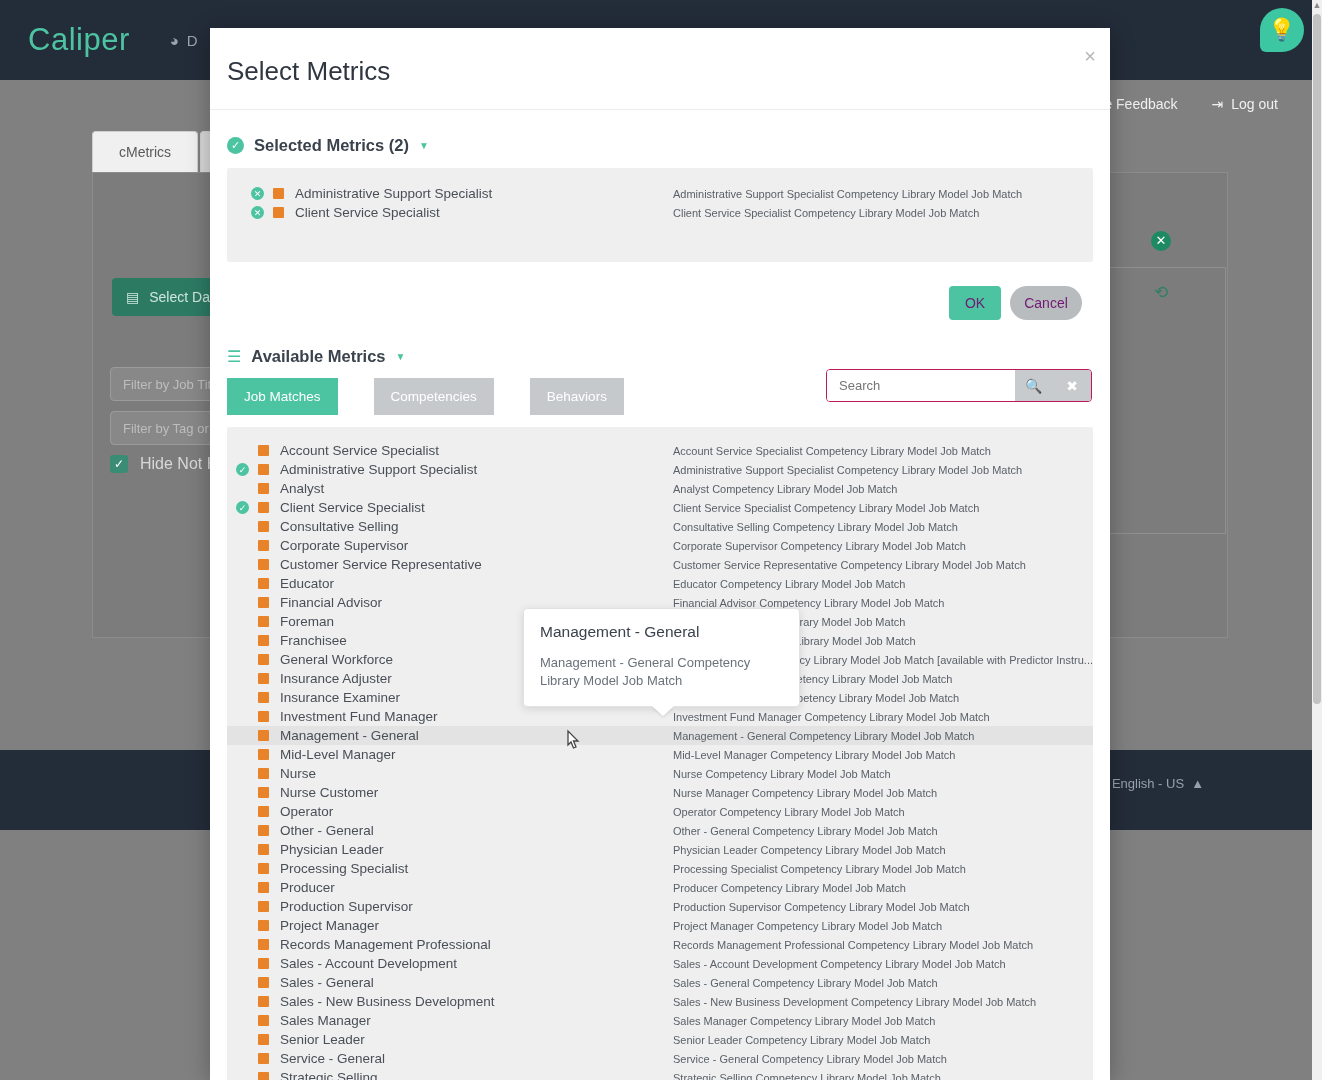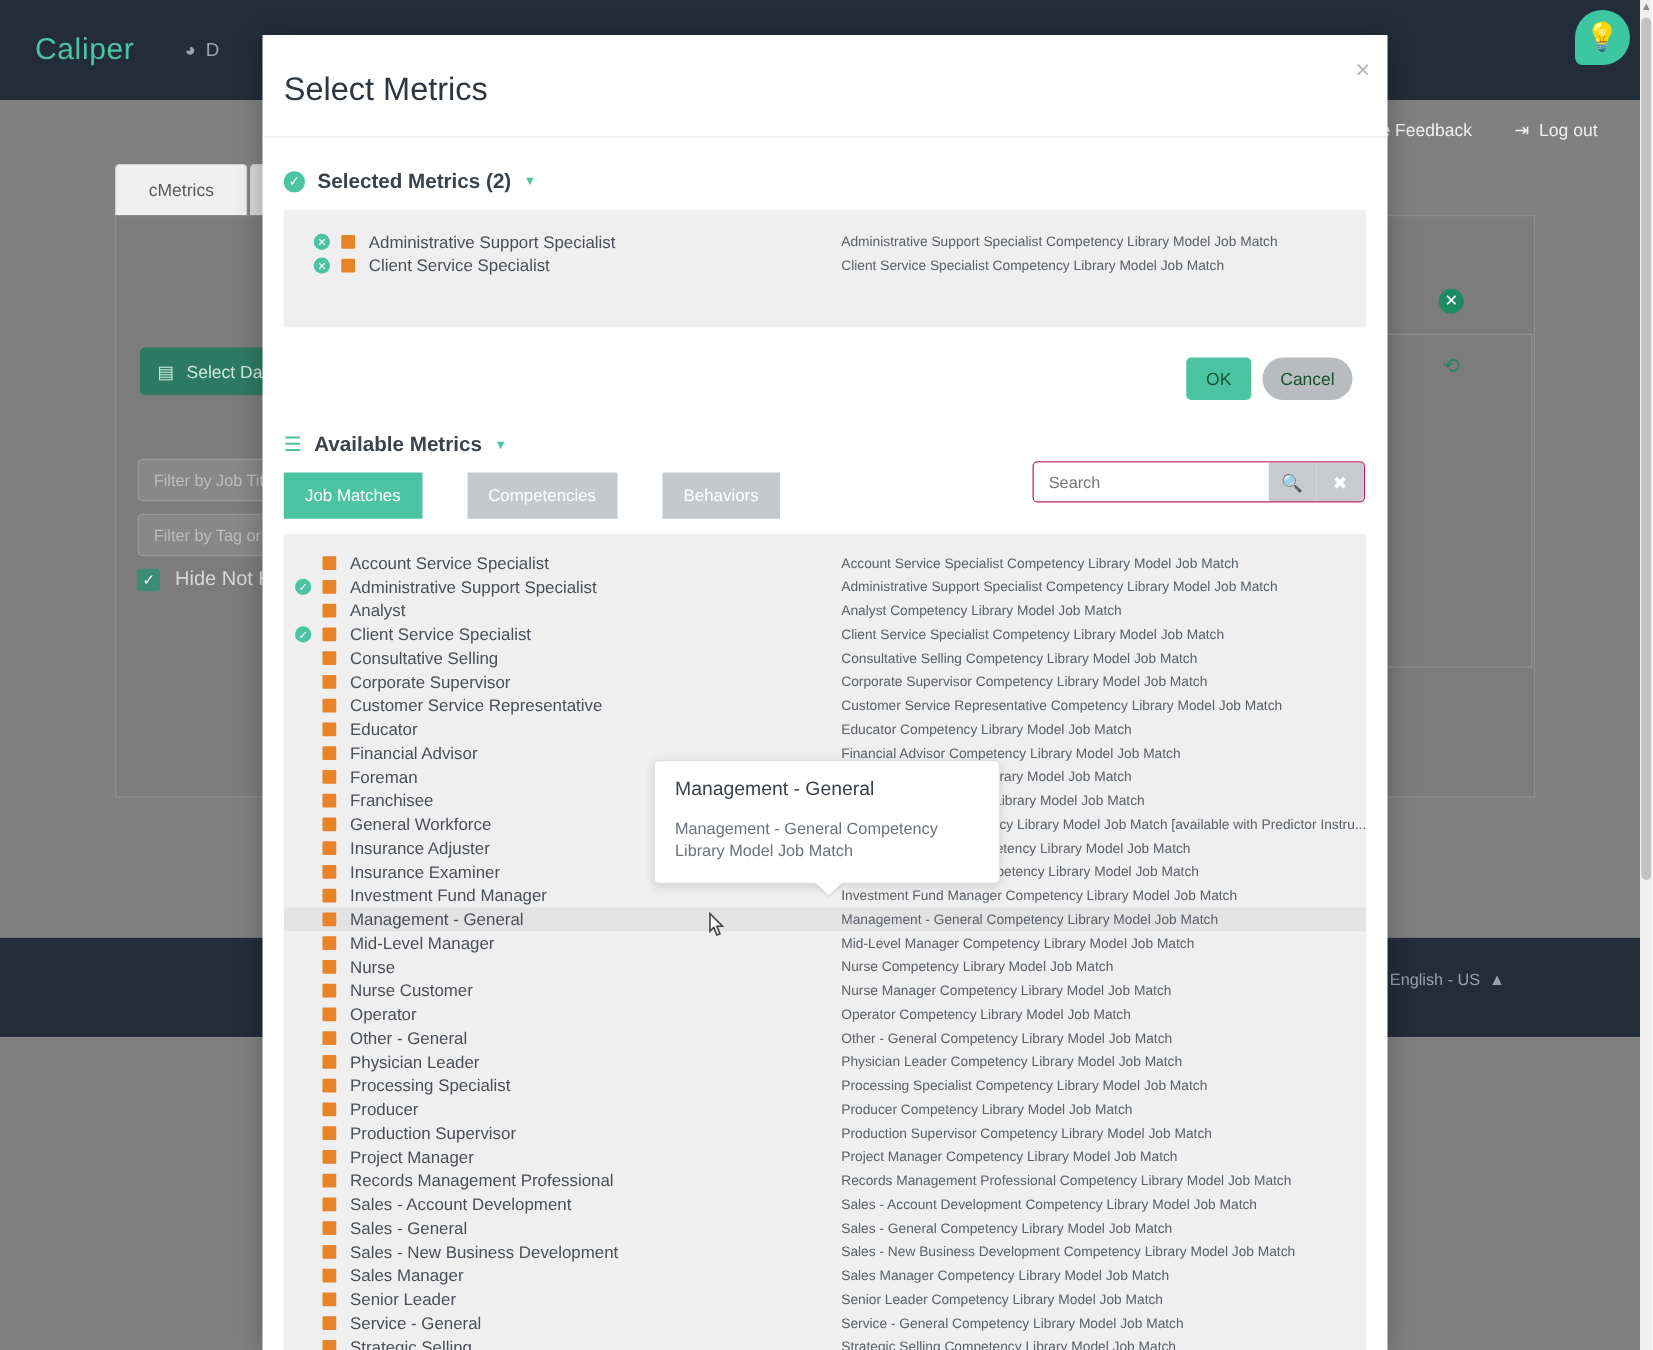--- a/index.html
+++ b/index.html
@@ -14,21 +14,21 @@
   #app-background{
     position:absolute; inset:0;
     background:#fff;
   }
   .topbar{
     position:absolute; top:0; left:0; width:1312px; height:80px;
     background:#232c39;
     display:flex; align-items:center;
   }
   .brand{
-    color:#4ec3a2; font-size:24px; letter-spacing:.5px;
+    color:#4ec3a2; font-size:31px; letter-spacing:.5px;
     margin-left:28px; font-weight:400;
   }
   .nav-item{
     color:#9aa4b1; font-size:15px; margin-left:40px;
     display:flex; align-items:center; gap:8px;
   }
   .nav-icon{ font-size:15px; color:#9aa4b1; }
 
   .bulb{
     position:absolute; right:18px; top:8px;
@@ -184,21 +184,21 @@
     width:13px;height:13px;border-radius:50%;background:#4cc4a1;color:#fff;
     display:flex;align-items:center;justify-content:center;font-size:9px;
     margin-right:9px; flex:0 0 auto;
   }
   .ok-ico.blank{ background:transparent; }
 
   .btn-row{
     display:flex; justify-content:flex-end; gap:9px; margin:24px 28px 0 0;
   }
   .btn{
-    border:none; border-radius:4px; color:#14532d; font-size:14px;
+    border:none; border-radius:4px; color:#701a75; font-size:14px;
     width:52px; height:34px; cursor:pointer;
   }
   .btn.ok{ background:#4cc4a1; }
   .btn.cancel{ background:#b9bcbe; width:72px;border-radius:17px; }
 
   .tabs-mini{
     display:flex; margin:12px 0 0 17px; width:286px;gap:36px;
   }
   .tab-mini{
     background:#c6c9cb; color:#fff; font-size:13.5px;

